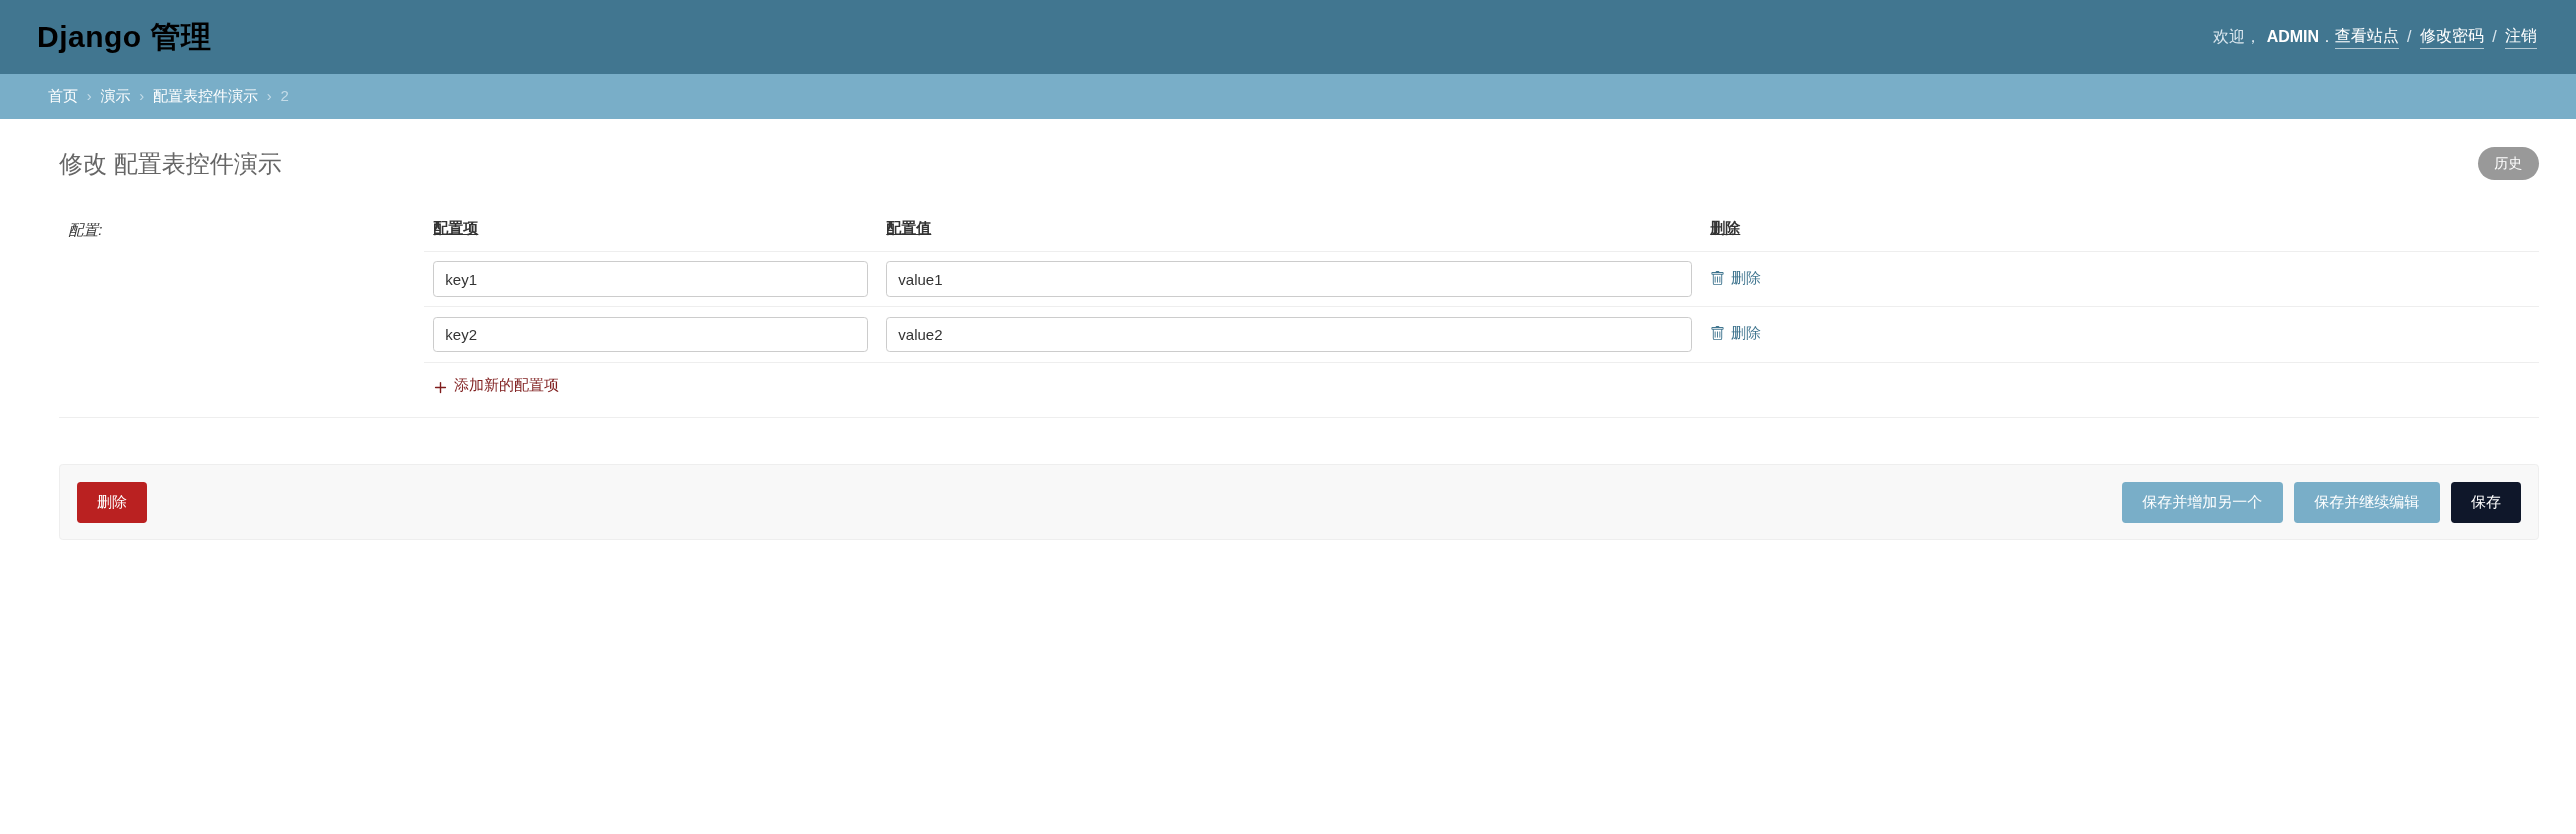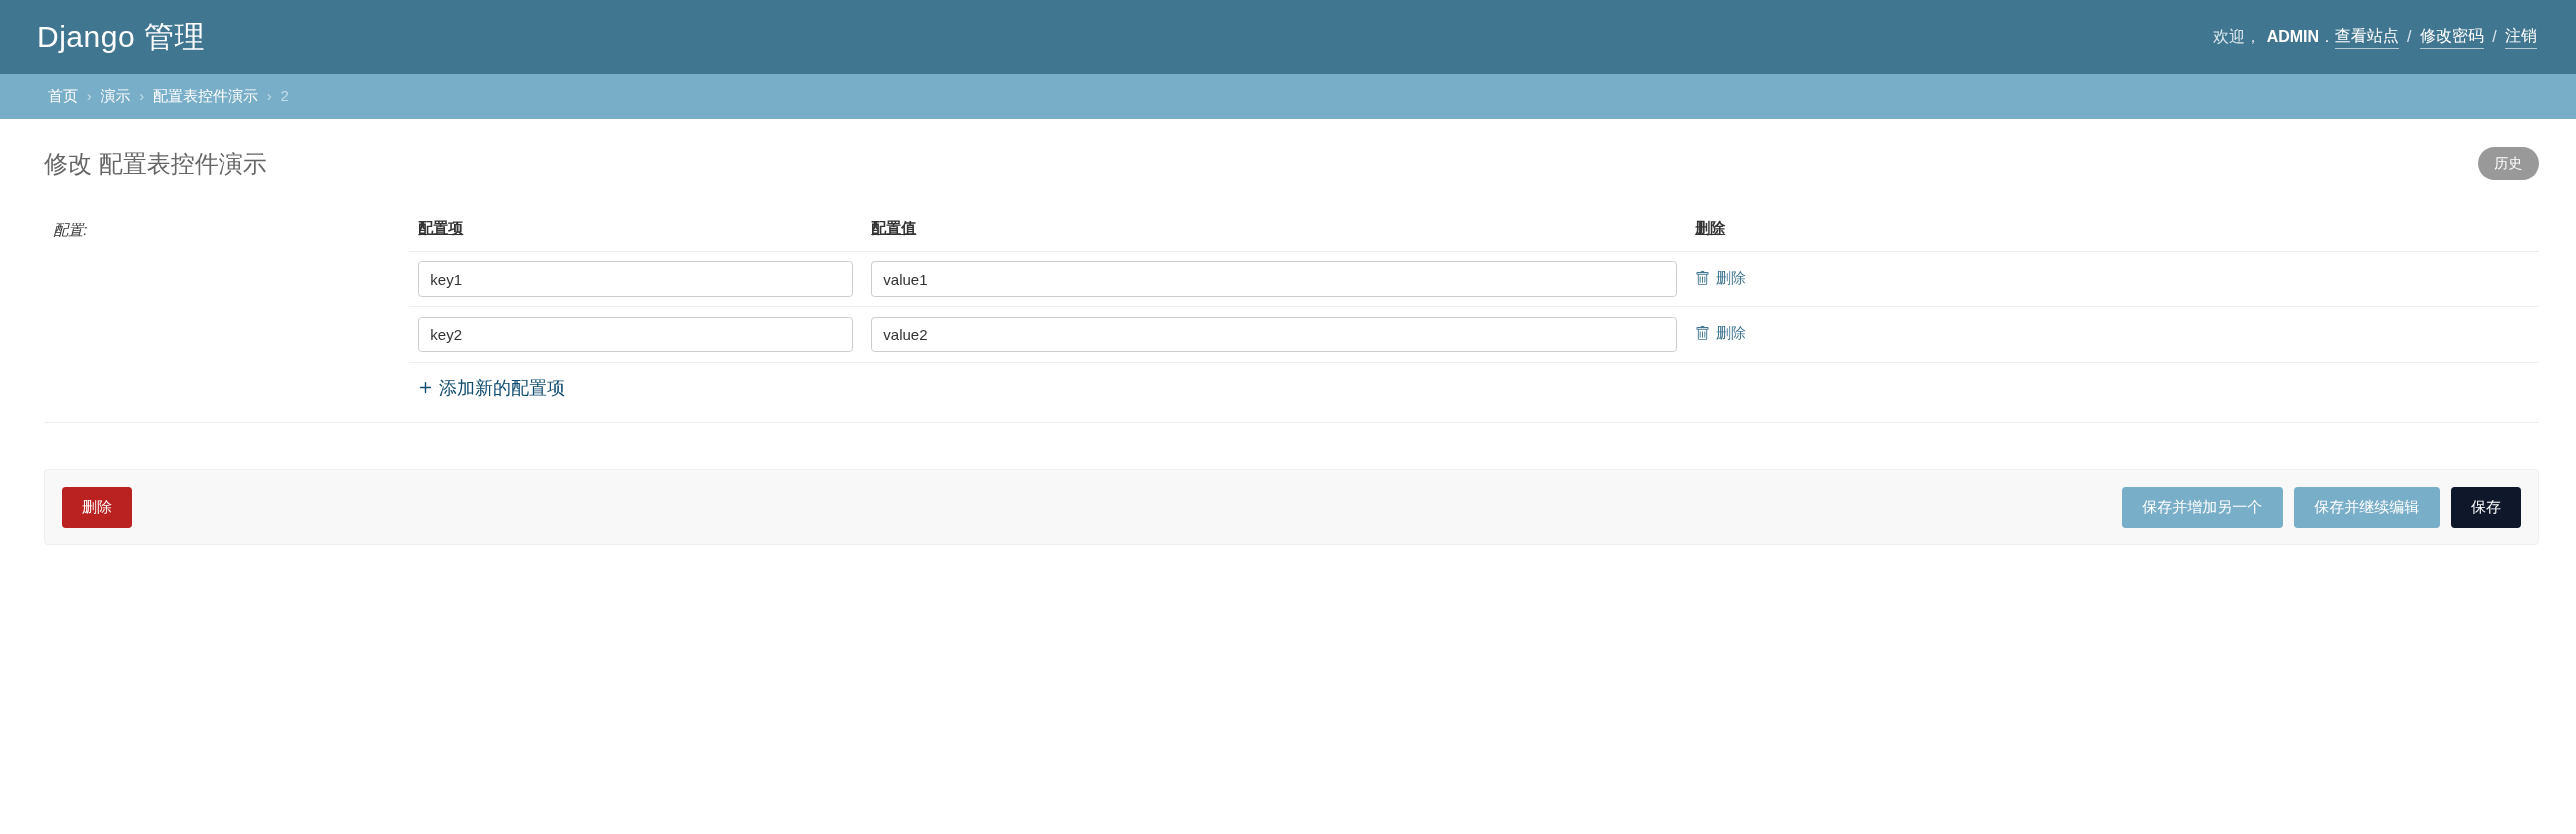--- a/index.html
+++ b/index.html
@@ -17,22 +17,22 @@
     .header {
       background: #417690;
       color: #fff;
       padding: 16.7px 37px;
       display: flex;
       justify-content: space-between;
       align-items: center;
     }
     .branding {
       font-size: 30px;
-      font-weight: 400;
-      color: #ffffff;
+      font-weight: 700;
+      color: #000000;
       letter-spacing: 0.5px;
     }
     .user-tools {
       font-size: 16px;
       color: #fff;
       display: flex;
       align-items: center;
       gap: 3.7px;
     }
     .user-tools .welcome {
@@ -67,21 +67,21 @@
     }
     .breadcrumbs .sep {
       color: #c4dce8;
       margin: 0 4.6px;
     }
     .breadcrumbs .current {
       color: #c4dce8;
     }
     
     .content {
-      padding: 28px 37px 37px 44px;
+      padding: 28px 37px 37px 59px;
     }
     .content-header {
       display: flex;
       justify-content: space-between;
       align-items: center;
       margin-bottom: 24px;
     }
     .page-title {
       font-size: 24px;
       font-weight: 400;
@@ -146,25 +146,25 @@
     .delete-link {
       color: #417690;
       text-decoration: none;
       font-size: 15px;
       display: inline-flex;
       align-items: center;
       gap: 5.6px;
       cursor: pointer;
     }
     .add-link {
-      color: #0c4a6e;
+      color: #7f1d1d;
       text-decoration: none;
-      font-size: 18px;
+      font-size: 15px;
       display: inline-flex;
-      align-items: center;
+      align-items: flex-end;
       gap: 5.6px;
       cursor: pointer;
       padding: 13px 9.3px 7.4px 9.3px;
     }
     
     .submit-row {
       margin-top: 46px;
       padding: 16.7px 16.7px;
       background: #f8f8f8;
       border: 0.9px solid #eee;

